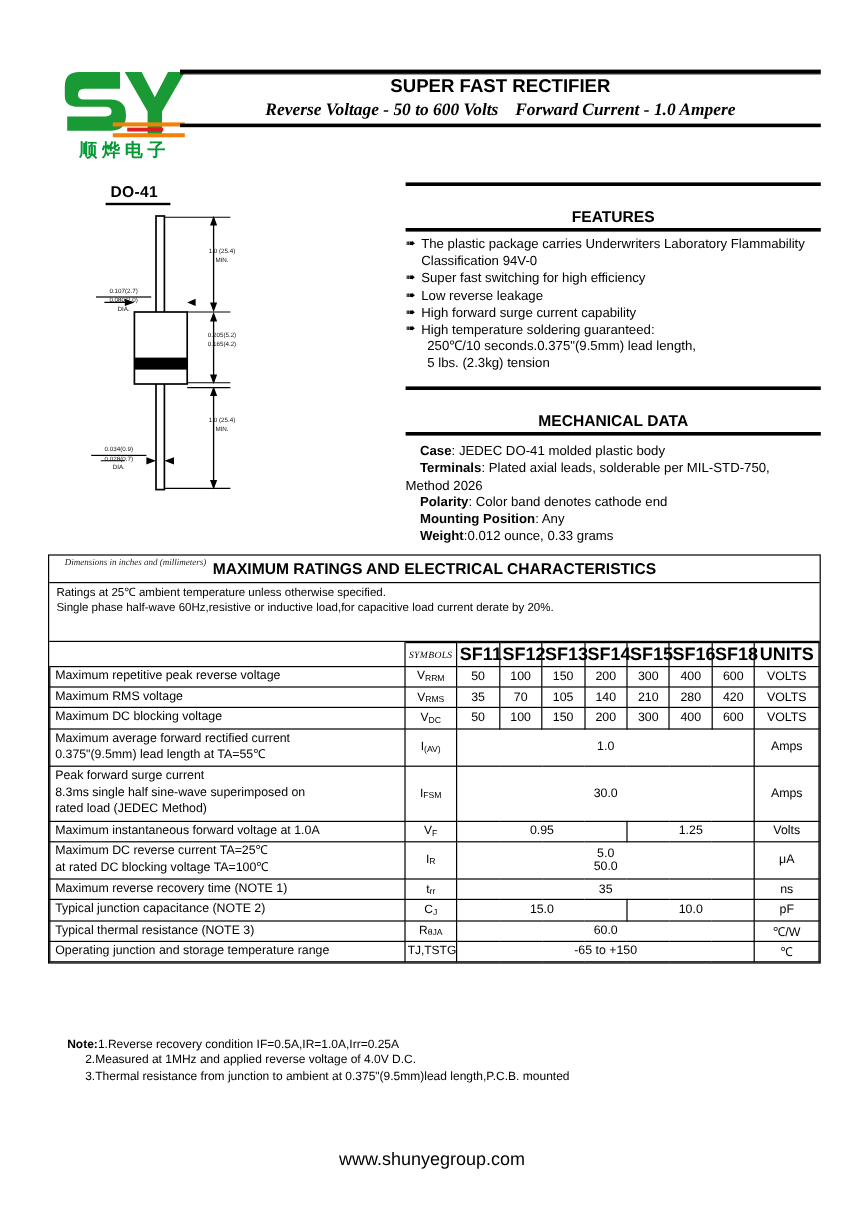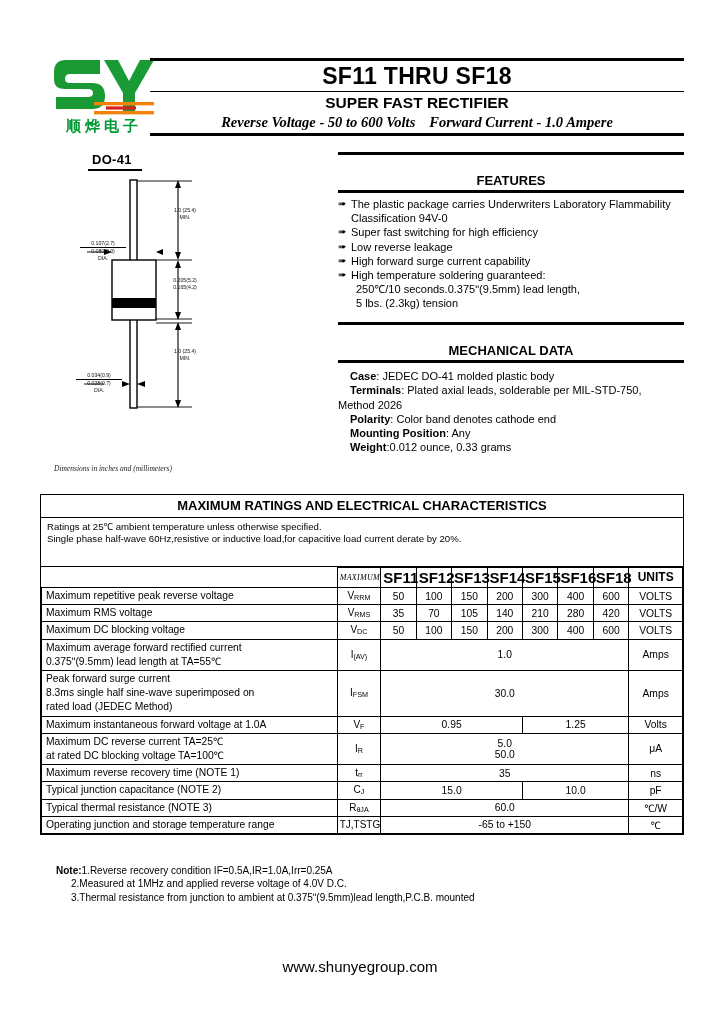--- a/index.html
+++ b/index.html
@@ -79,21 +79,20 @@
     position:absolute; left:0; top:0px; font-size:10px;
   }
   .panel li .sub { display:block; padding-left:5px; }
   .mech-line { font-size:11px; line-height:1.3; }
   .mech-line b { font-weight:bold;margin-left:12px; }
 
   
   .main-table-wrap {
     position:absolute; left:40px; top:462px; width:644px;
     border:1.6px solid #000;
-    margin-top:32px;
   }
   .mt-title {
     text-align:center; font-size:13px; font-weight:bold;
     padding:3px 0 4px; border-bottom:1.6px solid #000;
   }
   .mt-note {
     font-size:9.6px; line-height:1.3; padding:3px 4px 20px 6px;
     border-bottom:1.6px solid #000;
   }
   table.specs {
@@ -101,21 +100,21 @@
   }
   table.specs td, table.specs th {
     border:1px solid #000; padding:1px 2px;
     font-size:10.3px; text-align:center; vertical-align:middle;
     font-weight:normal;
   }
   table.specs td.param {
     text-align:left; padding-left:4px; font-size:10.3px; line-height:1.38;
   }
   table.specs th.partno { font-weight:bold; font-size:15px; }
-  table.specs th.units { font-weight:bold; font-size:12px; }
+  table.specs th.units { font-weight:bold; font-size:15px; }
   table.specs td.sym {
     font-size:10px;
   }
   table.specs th.symhdr {
     font-family:"Liberation Serif", serif; font-style:italic;
     font-size:8px; letter-spacing:0.3px;
   }
   .sb { font-size:7.2px; vertical-align:-0.18em; }
 
   
@@ -147,21 +146,20 @@
         </g>
         <rect x="44" y="44" width="60" height="3.4" fill="#f0820a"></rect>
         <rect x="44" y="53" width="60" height="3.4" fill="#f0820a"></rect>
         <rect x="56" y="48.4" width="30" height="3.2" fill="#d91f1f"></rect>
       </svg>
       <div class="logo-cn">顺烨电子</div>
     </div>
 
     <div class="title-block">
       <div class="rule-thick"></div>
-      <div class="t1">SF11 THRU SF18</div>
       <div class="rule-thin"></div>
       <div class="t2">SUPER FAST RECTIFIER</div>
       <div class="t3">
         <span>Reverse Voltage - 50 to 600 Volts</span><span class="gap"></span><span>Forward Current - 1.0 Ampere</span>
       </div>
       <div class="rule-thick"></div>
     </div>
   </div>
 
   <div class="pkg">
@@ -304,21 +302,21 @@
           <col style="width:35px">
         <col style="width:35px">
           <col style="width:35px">
           <col style="width:35px">
           <col style="width:35px">
         <col style="width:53px">
       </colgroup>
       <thead>
         <tr>
           <th style="border-left:none;border-top:none;"></th>
-          <th class="symhdr">MAXIMUM</th>
+          <th class="symhdr">SYMBOLS</th>
           <th class="partno">SF11</th>
           <th class="partno">SF12</th>
           <th class="partno">SF13</th>
           <th class="partno">SF14</th>
           <th class="partno">SF15</th>
           <th class="partno">SF16</th>
           <th class="partno">SF18</th>
           <th class="units">UNITS</th>
         </tr>
       </thead>

